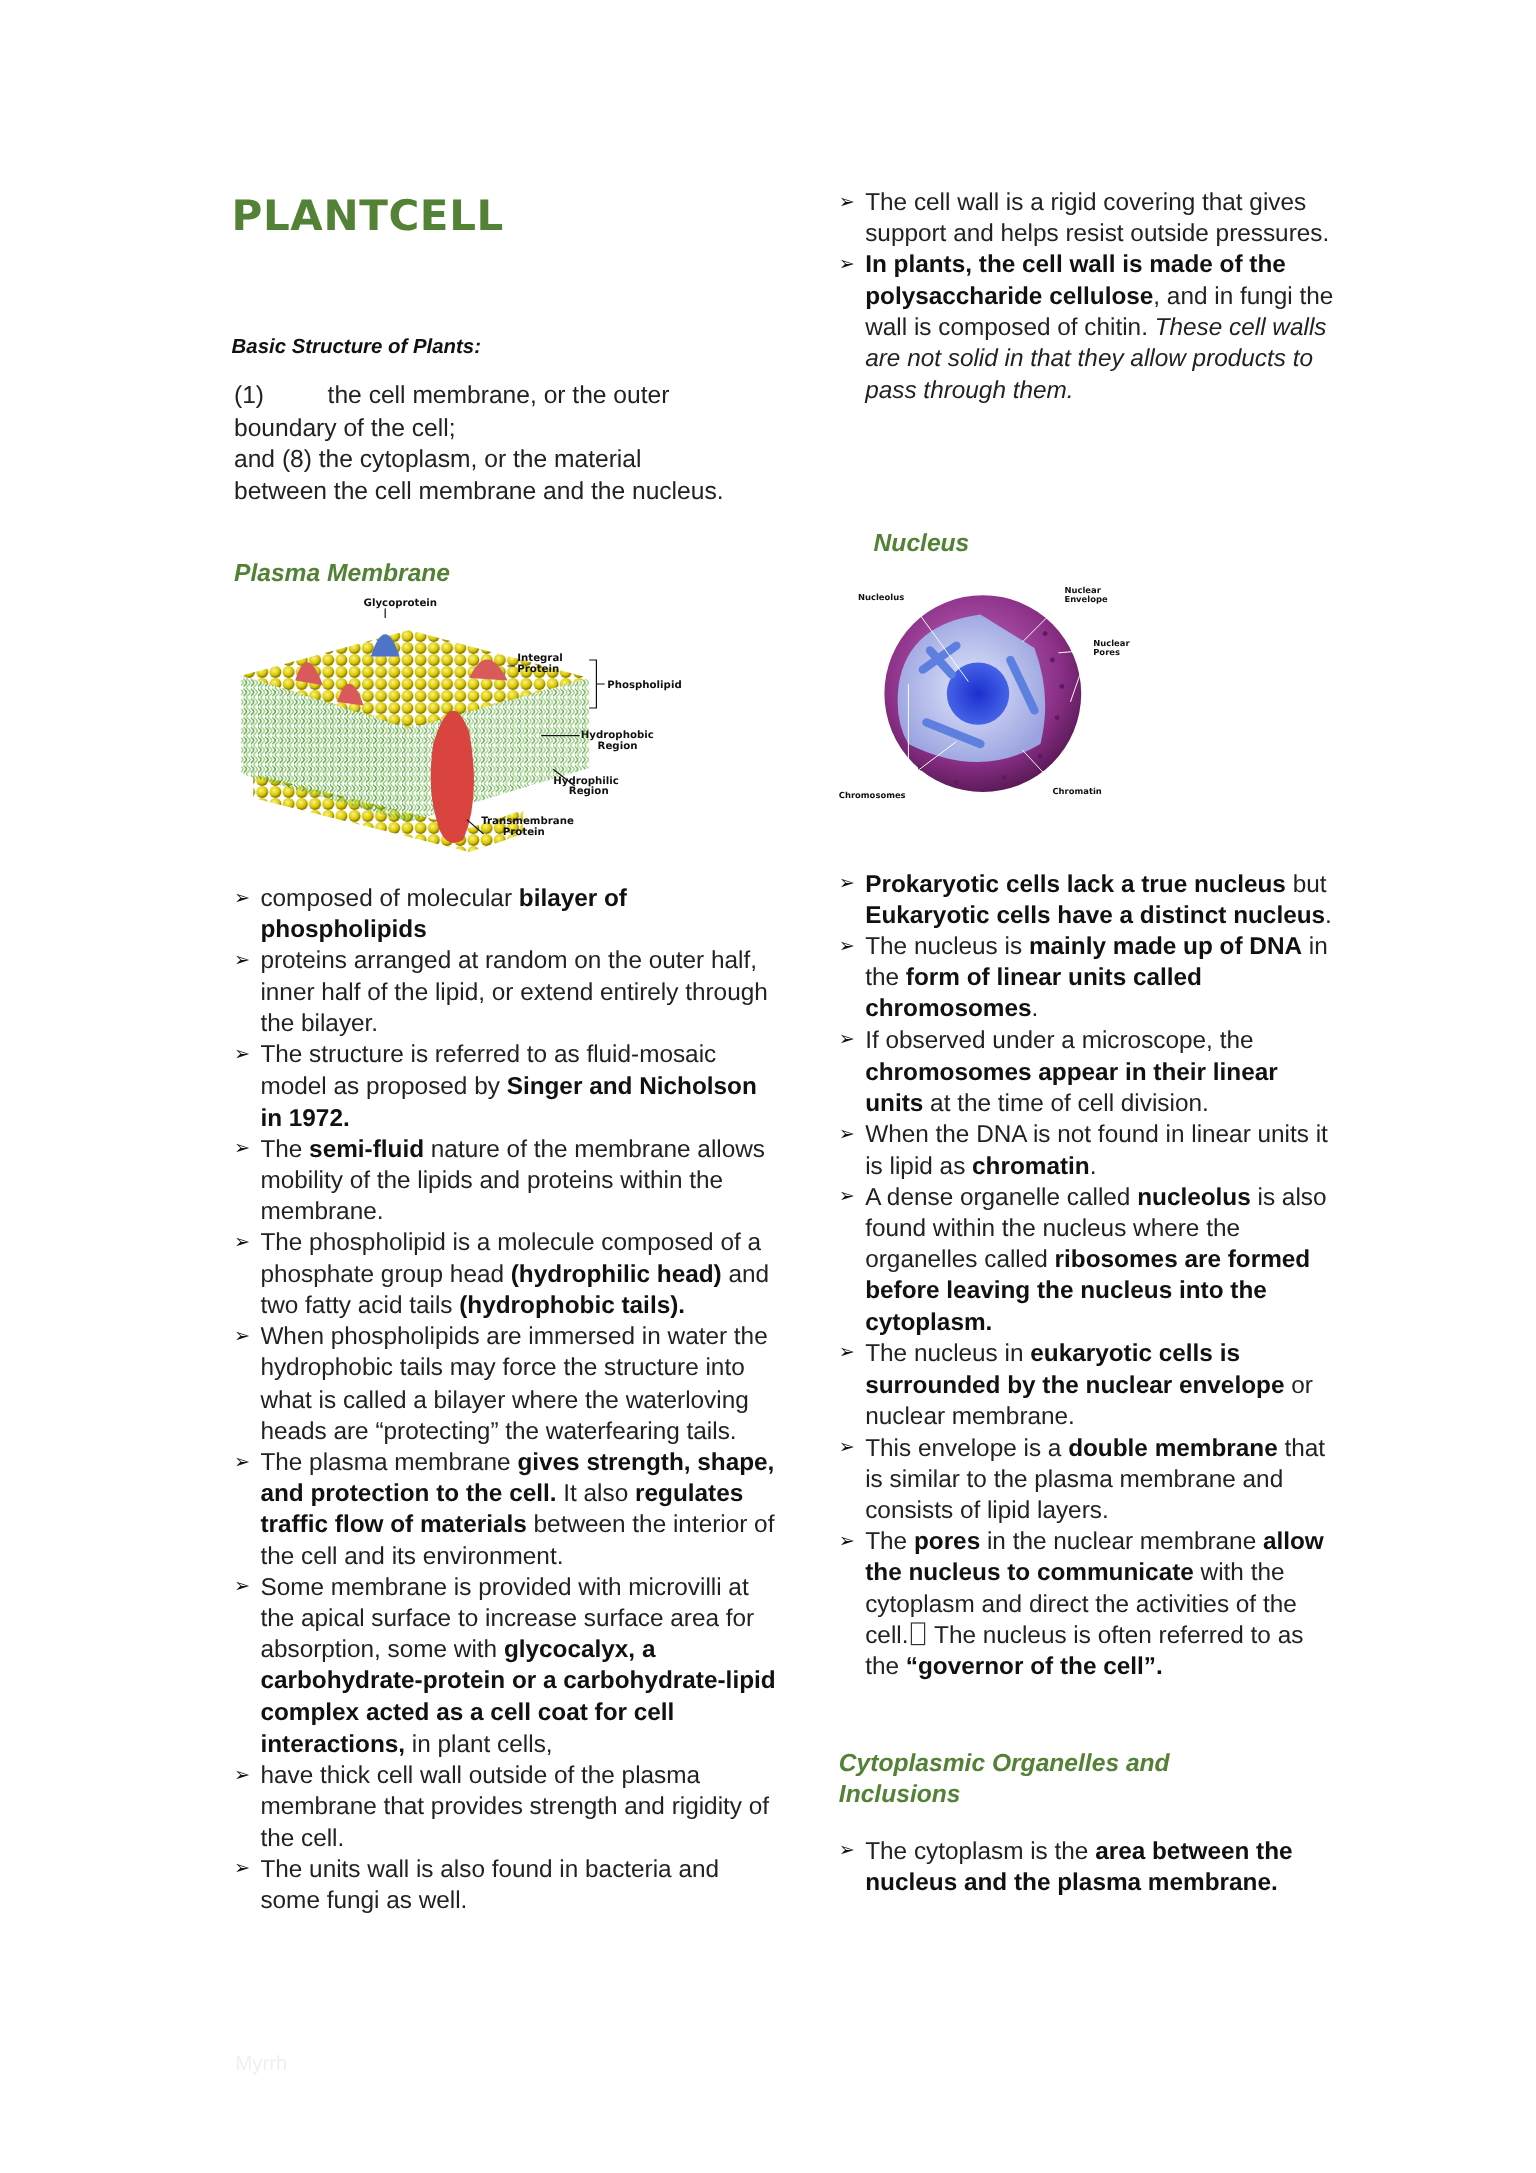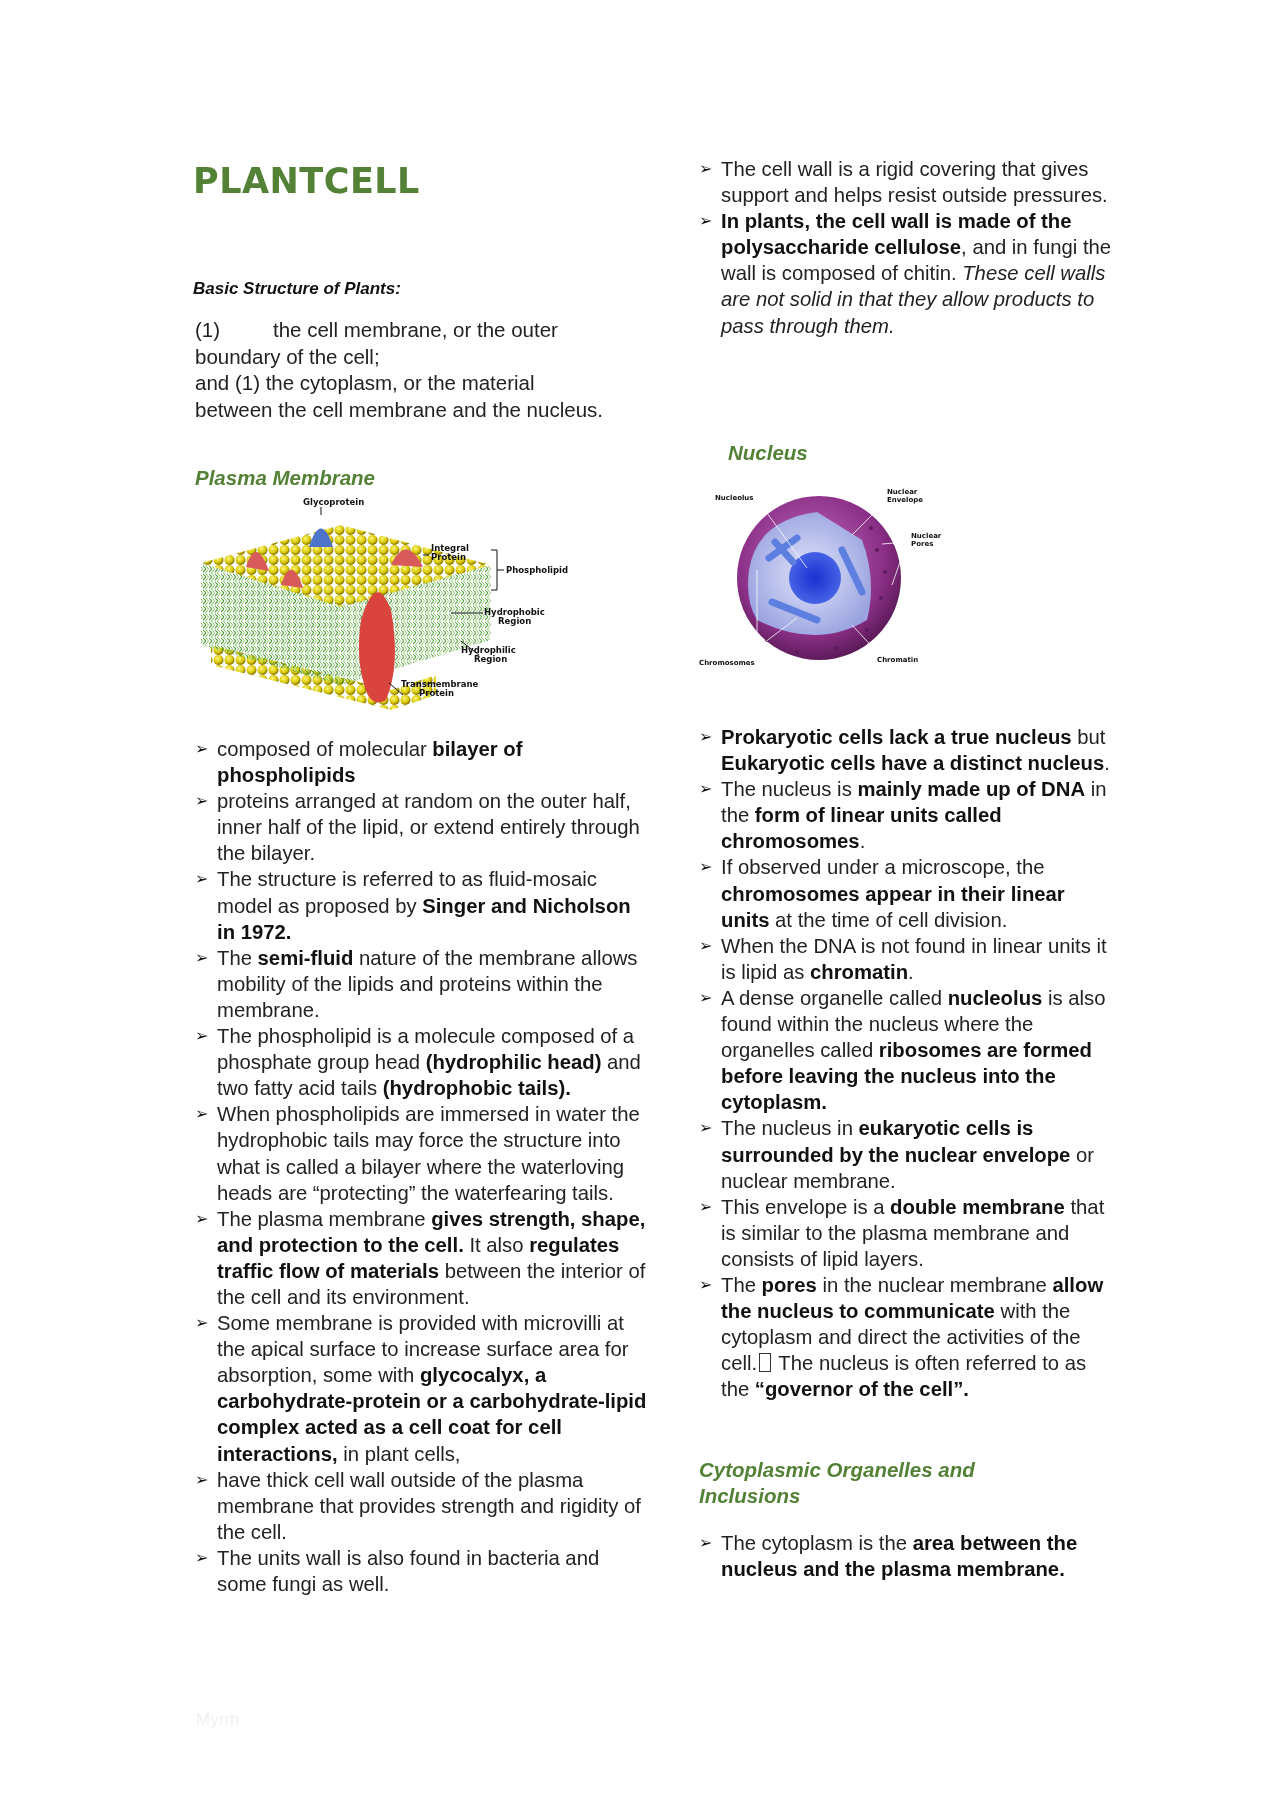--- a/index.html
+++ b/index.html
@@ -38,21 +38,21 @@
 
 <div class="col" id="left">
   <h1 class="title">
     <span>PLANTCELL</span><br>
   </h1>
   <h2 class="subtitle">Basic Structure of Plants:</h2>
 
   <div class="intro">
     <div><span class="tab">(1)</span><span>the cell membrane, or the outer</span></div>
     <div>boundary of the cell;</div>
-    <div>and (1) the cytoplasm, or the material</div>
+    <div>and (8) the cytoplasm, or the material</div>
     <div>between the cell membrane and the nucleus.</div>
   </div>
 
   <h3 class="section-head" style="left:2px; top:465px;">Plasma Membrane</h3>
 
   <svg class="figure" style="left:-2px; top:495px;" width="390" height="215" viewBox="0 0 390 215">
     <defs>
       <radialGradient id="ball" cx="40%" cy="35%" r="60%">
         <stop offset="0%" stop-color="#fbf57a"></stop>
         <stop offset="70%" stop-color="#d8c600"></stop>

